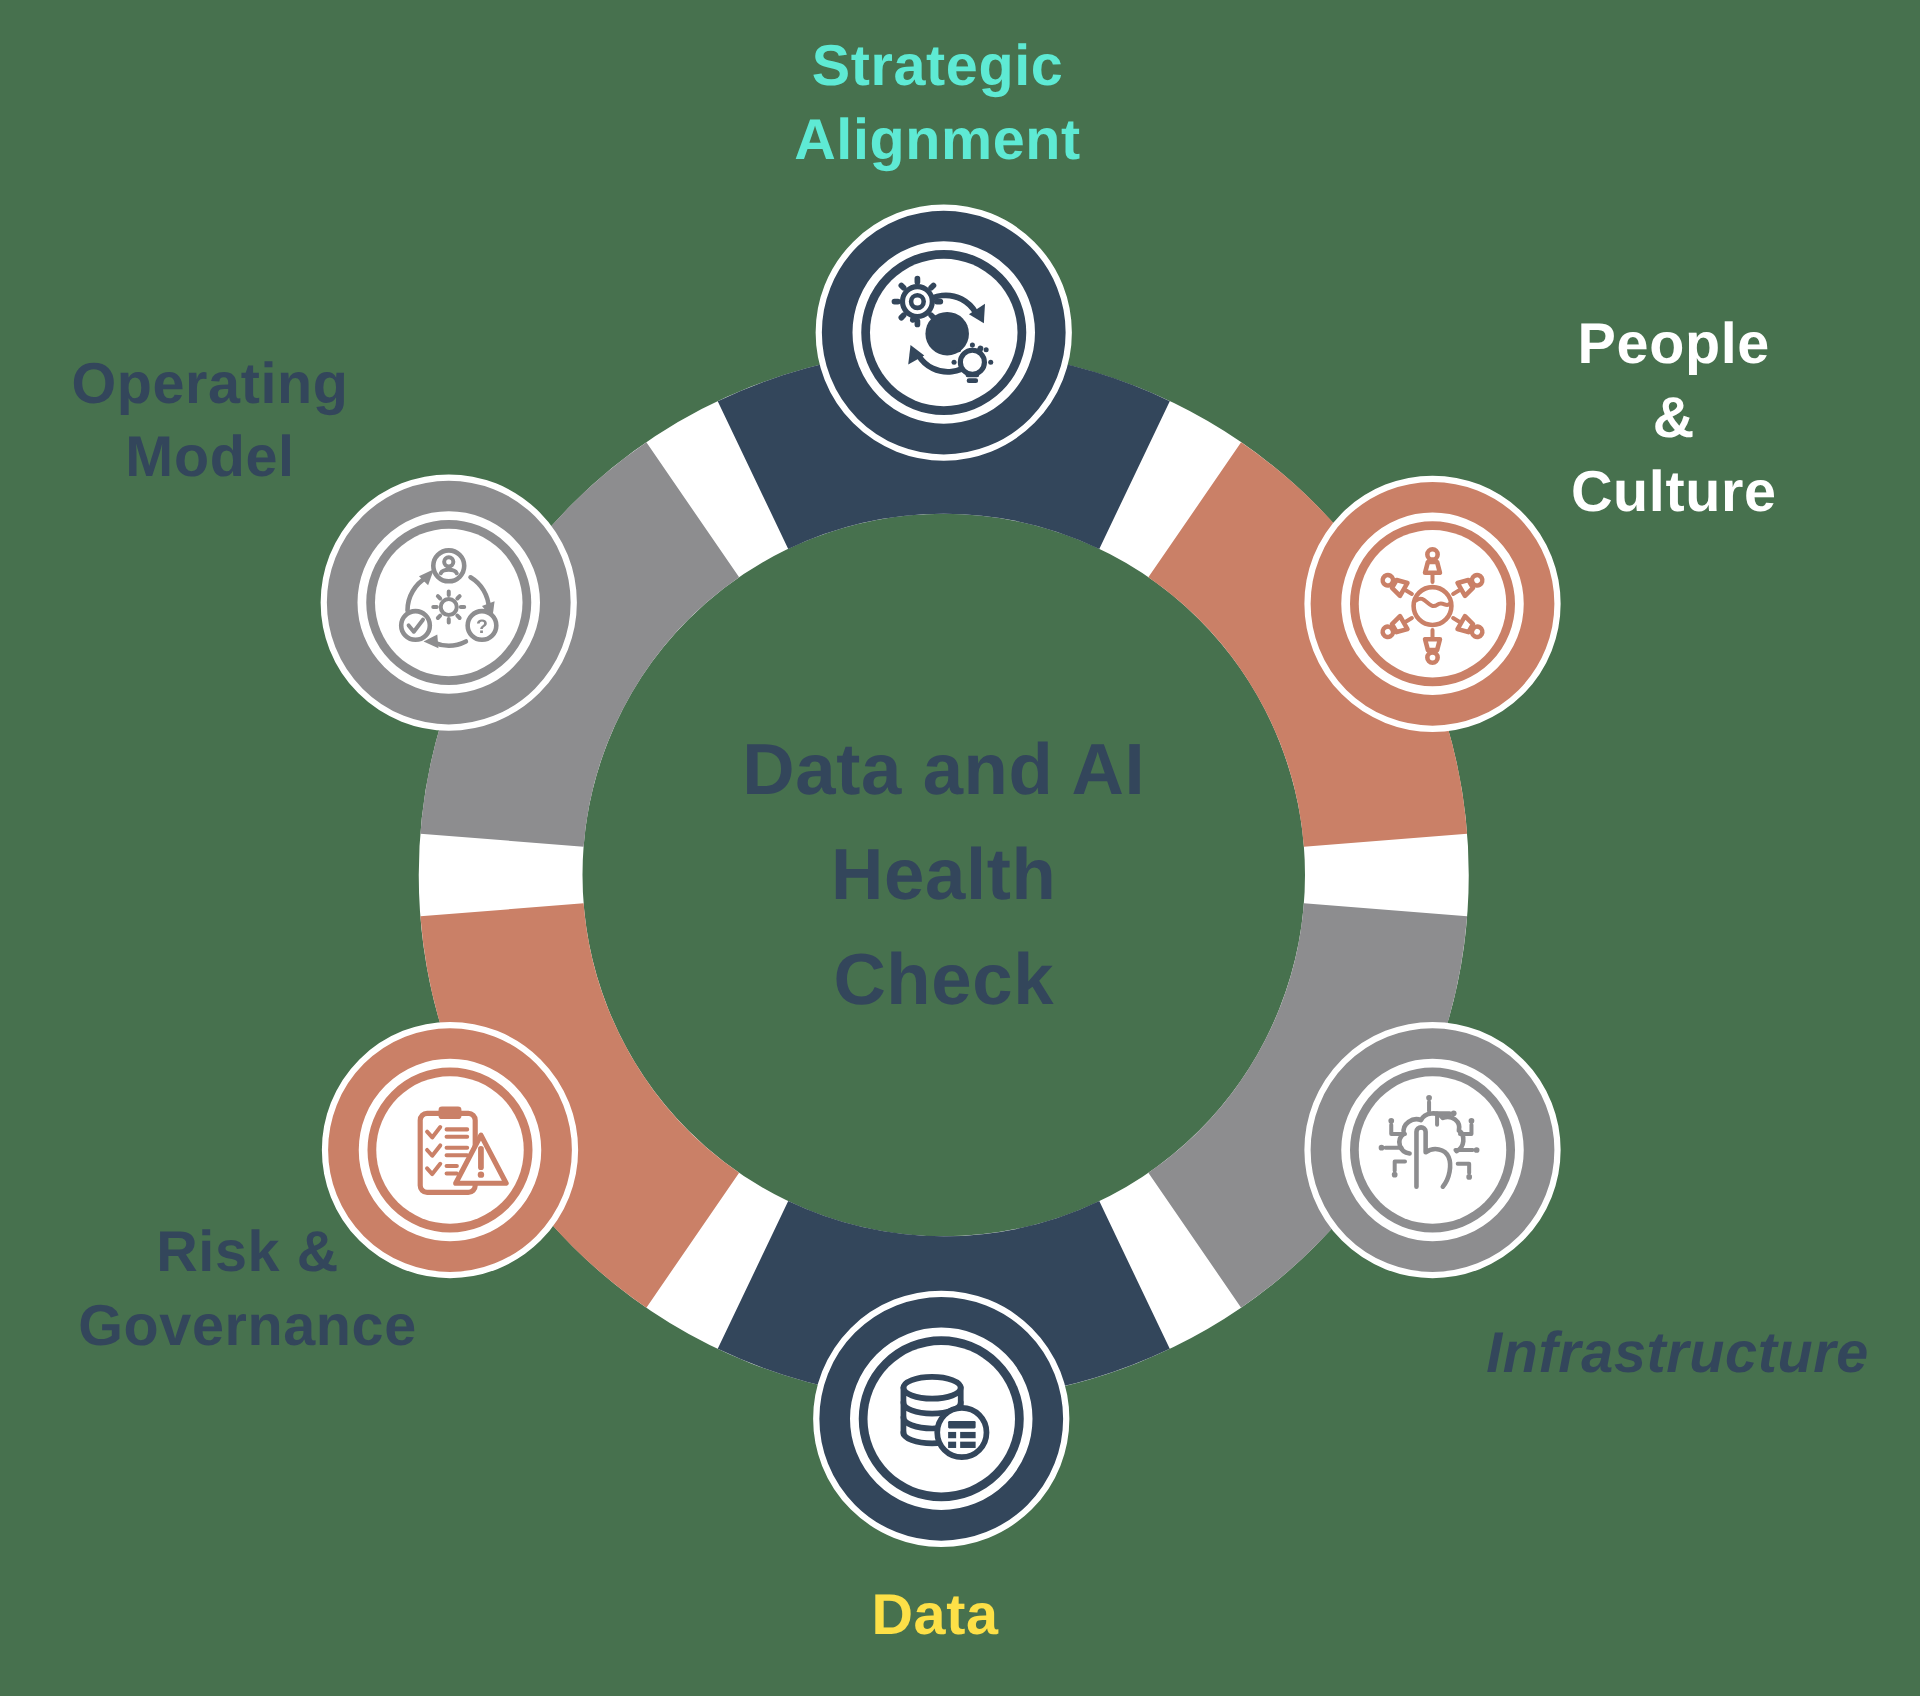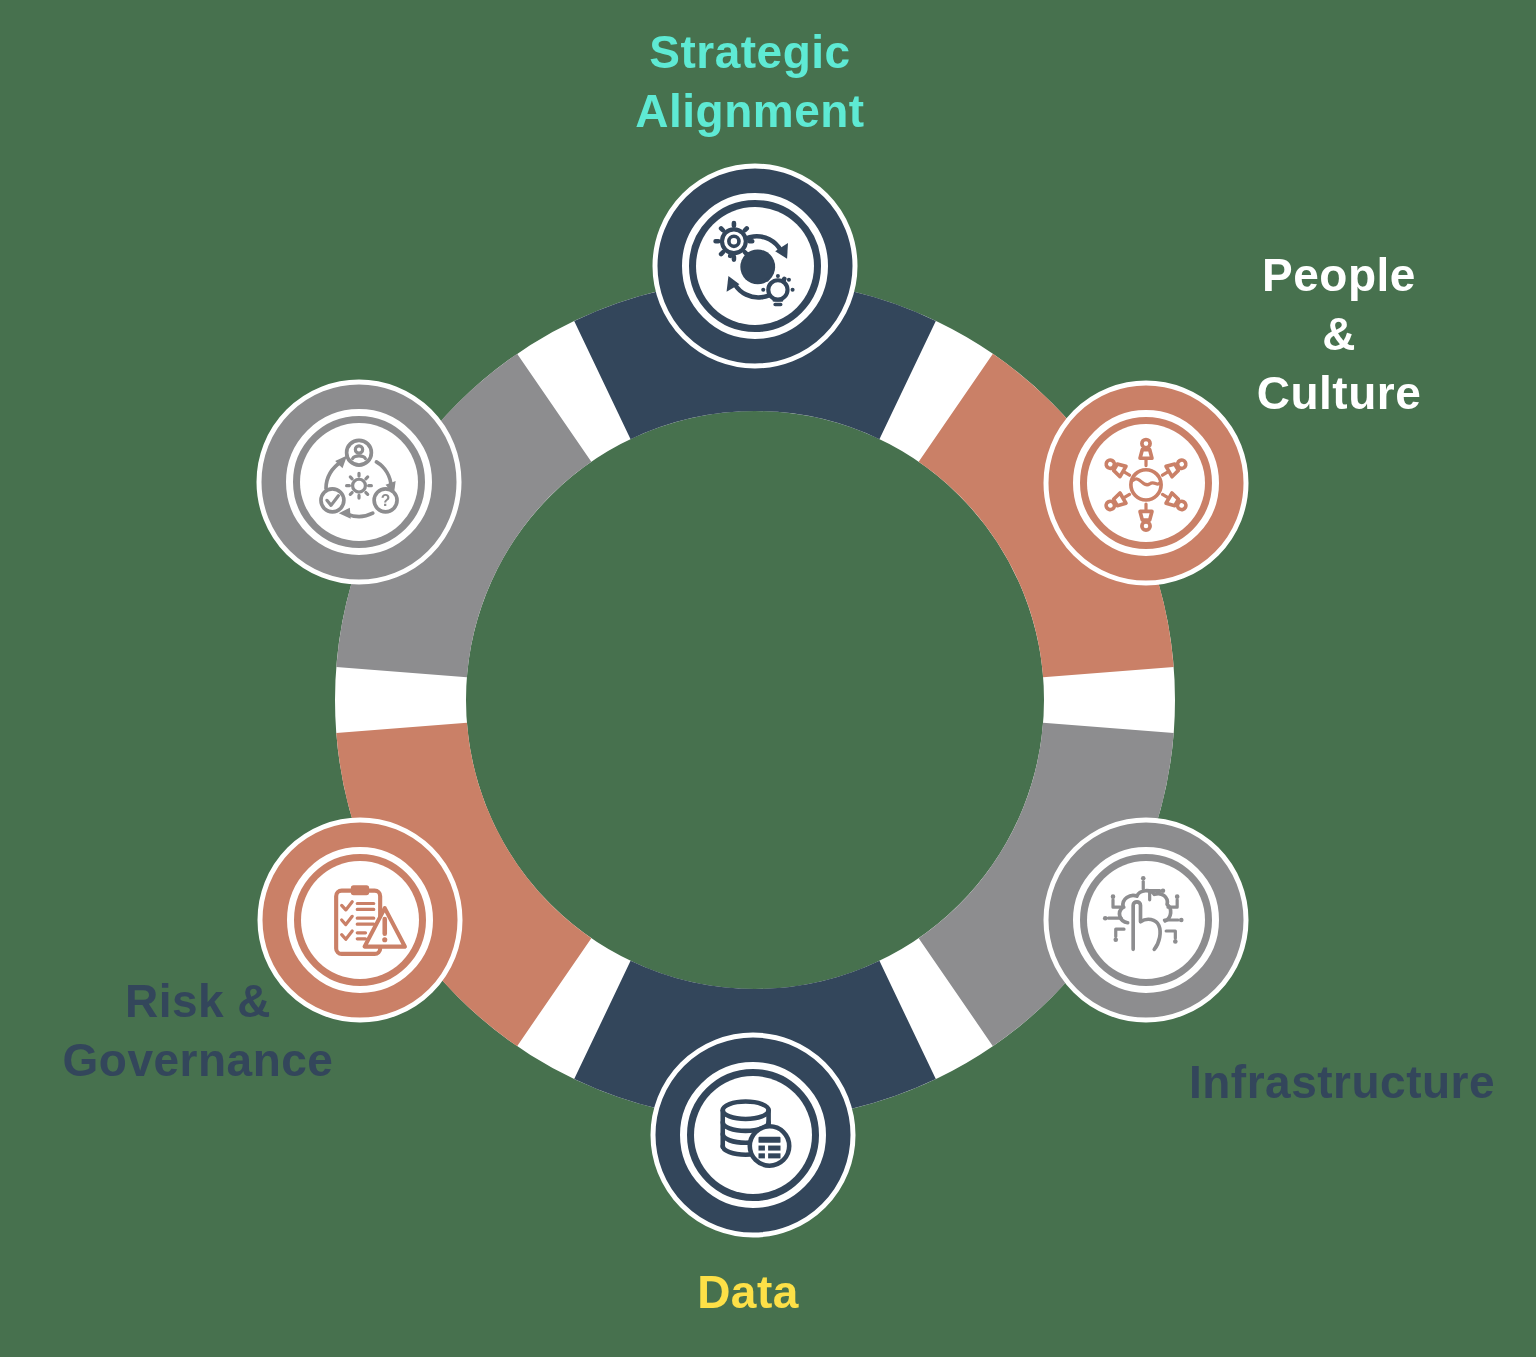--- a/index.html
+++ b/index.html
@@ -12,21 +12,21 @@
   .n0{left:755px;top:266px;}
   .n1{left:1146px;top:483px;}
   .n2{left:1146px;top:920px;}
   .n3{left:753px;top:1135px;}
   .n4{left:360px;top:920px;}
   .n5{left:359px;top:482px;}
   .label{position:absolute;transform:translate(-50%,-50%);white-space:pre-line;text-align:center;
          font-size:46px;font-weight:700;line-height:1.28;letter-spacing:0.5px;}
   .l0{left:750px;top:82px;}
   .l1{left:1339px;top:334px;}
-  .l2{left:1342px;top:1082px;}
+  .l2{left:1342px;top:1082px;font-style:italic;}
   .l3{left:748px;top:1292px;}
   .l4{left:198px;top:1031px;}
   .l5{left:168px;top:336px;}
   .center-title{position:absolute;left:755px;top:700px;transform:translate(-50%,-50%);
          white-space:pre-line;text-align:center;font-size:58px;font-weight:700;line-height:1.45;letter-spacing:0.5px;}
   svg text{font-family:"Liberation Sans",sans-serif;}
 </style>
 </head>
 <body style="background: rgb(71, 113, 78);">
 
@@ -221,15 +221,20 @@
   </div>
 
   <div class="label l0" style="color: #5eead4;">Strategic
 Alignment</div>
   <div class="label l1" style="color: #ffffff;">People &amp;
 Culture</div>
   <div class="label l2" style="color: rgb(51, 70, 91);">Infrastructure</div>
   <div class="label l3" style="color: #fde047;">Data</div>
   <div class="label l4" style="color: rgb(51, 70, 91);">Risk &amp;
 Governance</div>
-
+  <div class="label l5" style="color: rgb(51, 70, 91);">Operating
+Model</div>
+
+  <div class="center-title" style="color: rgb(51, 70, 91);">Data and AI
+Health
+Check</div>
 
 </div>
 
 </body></html>

